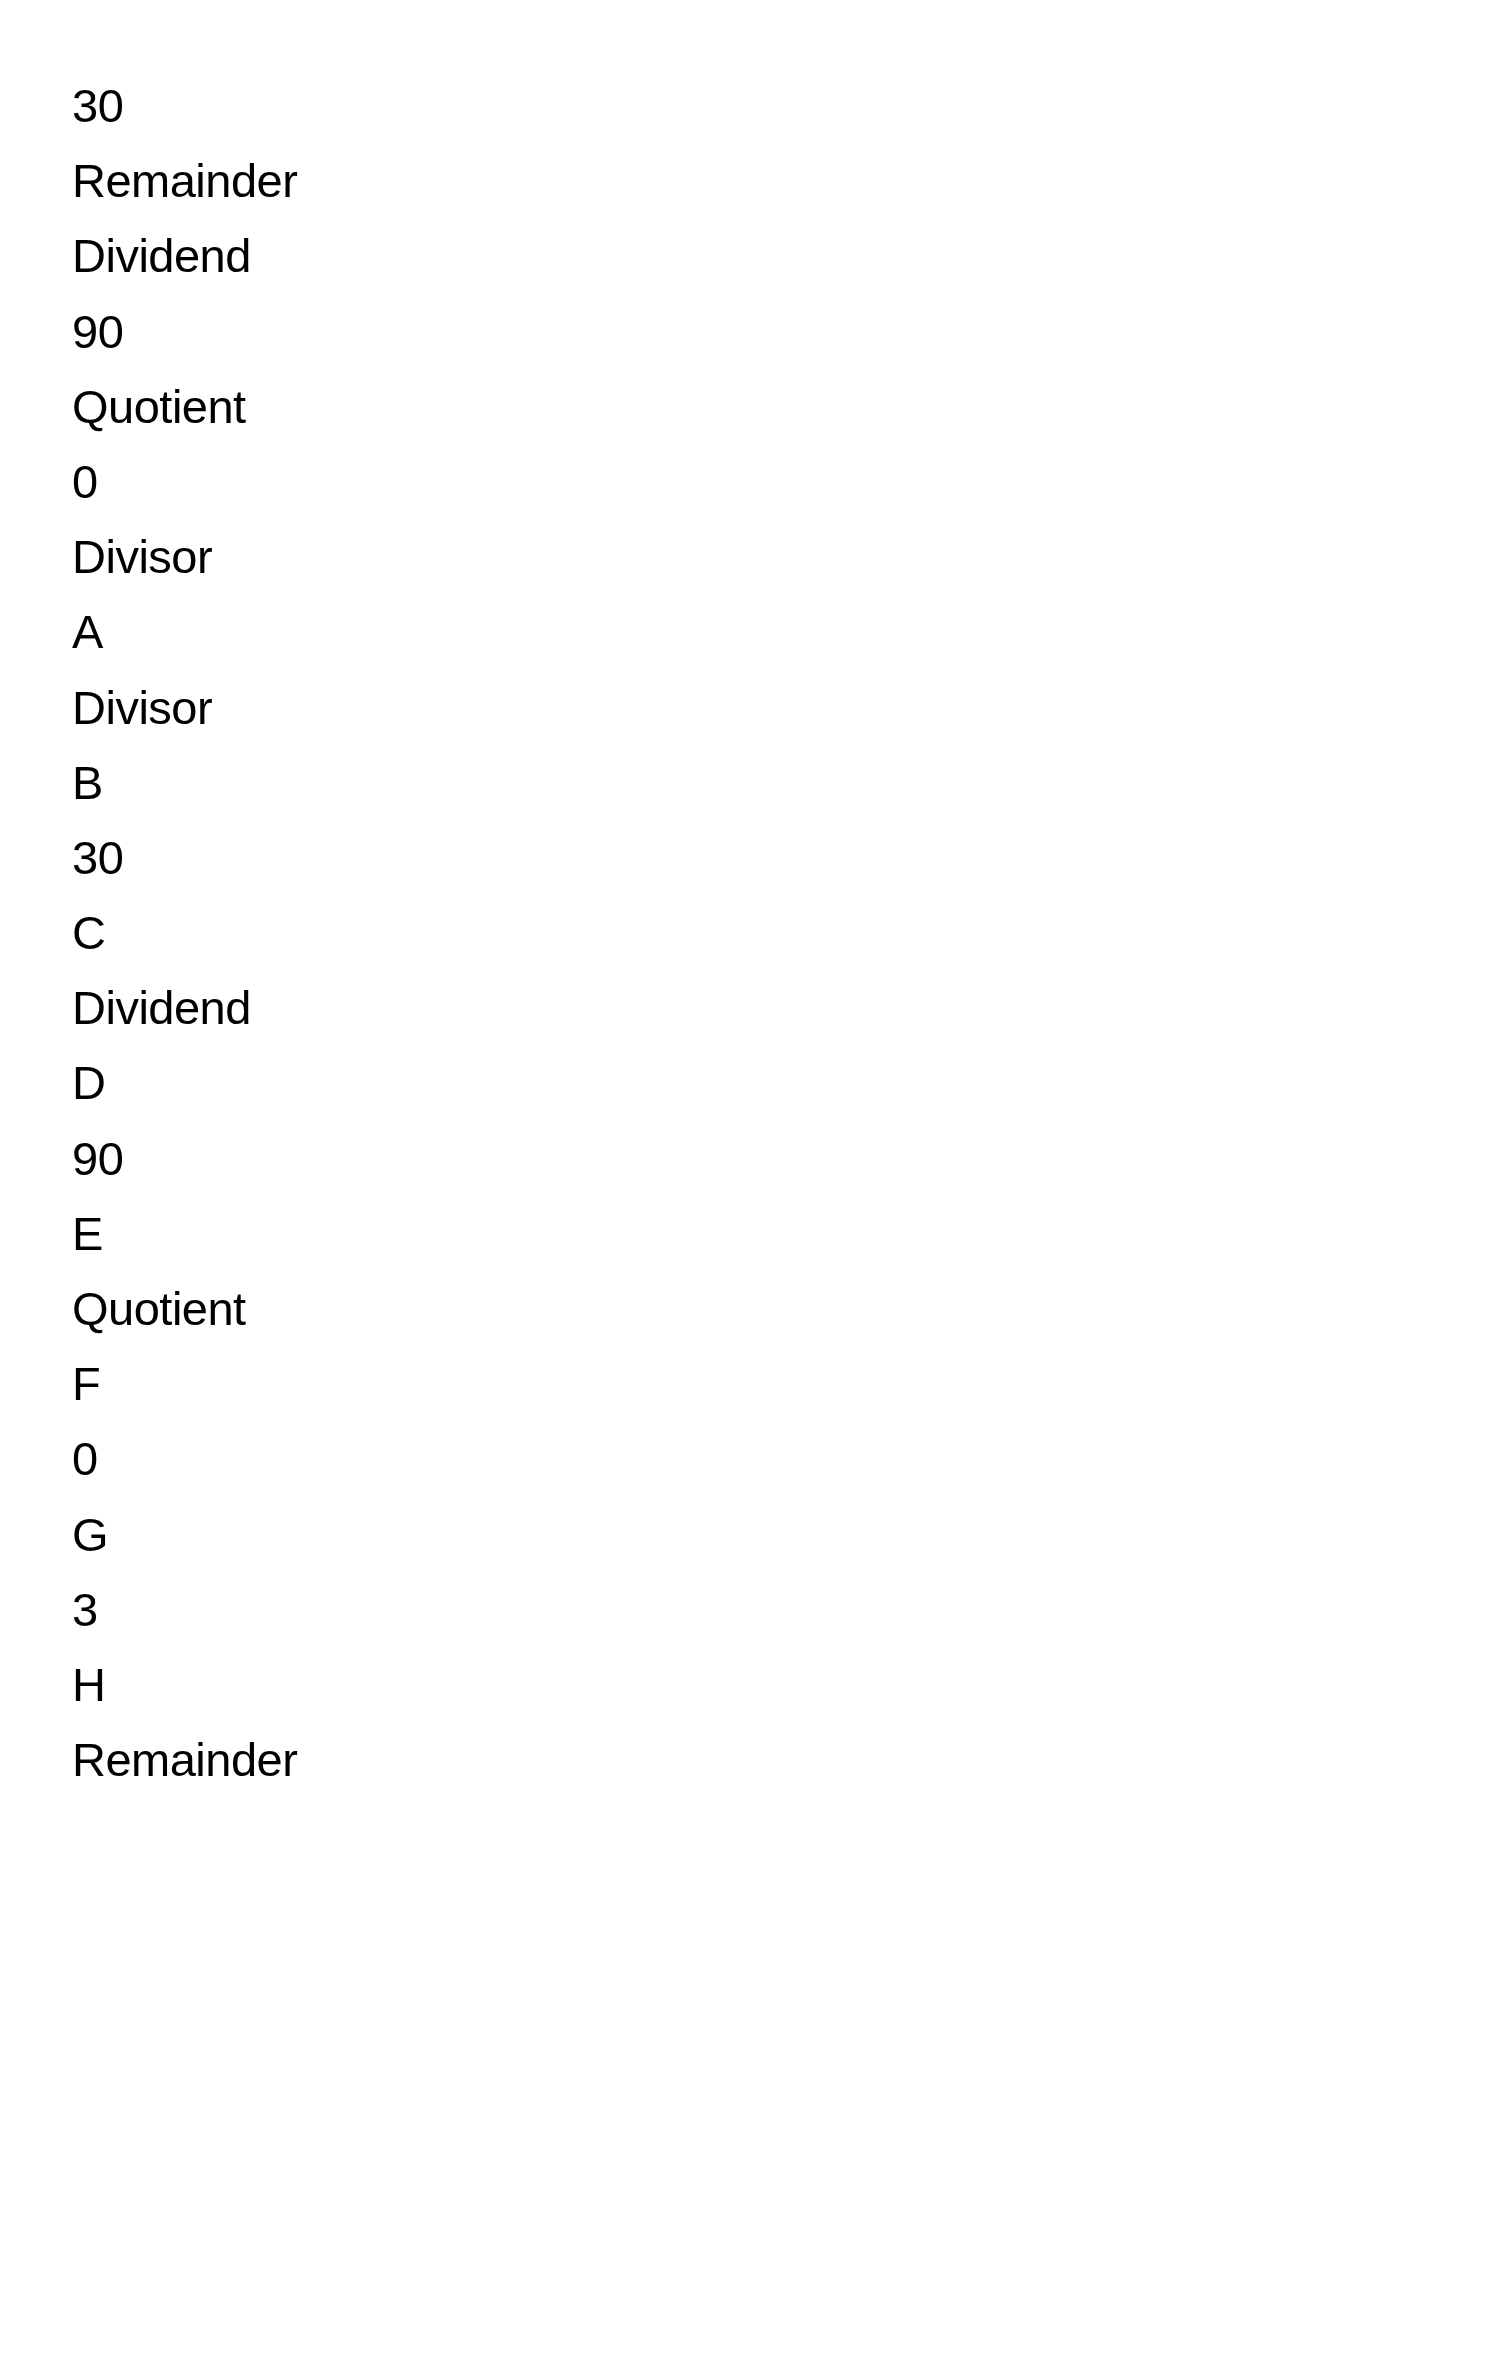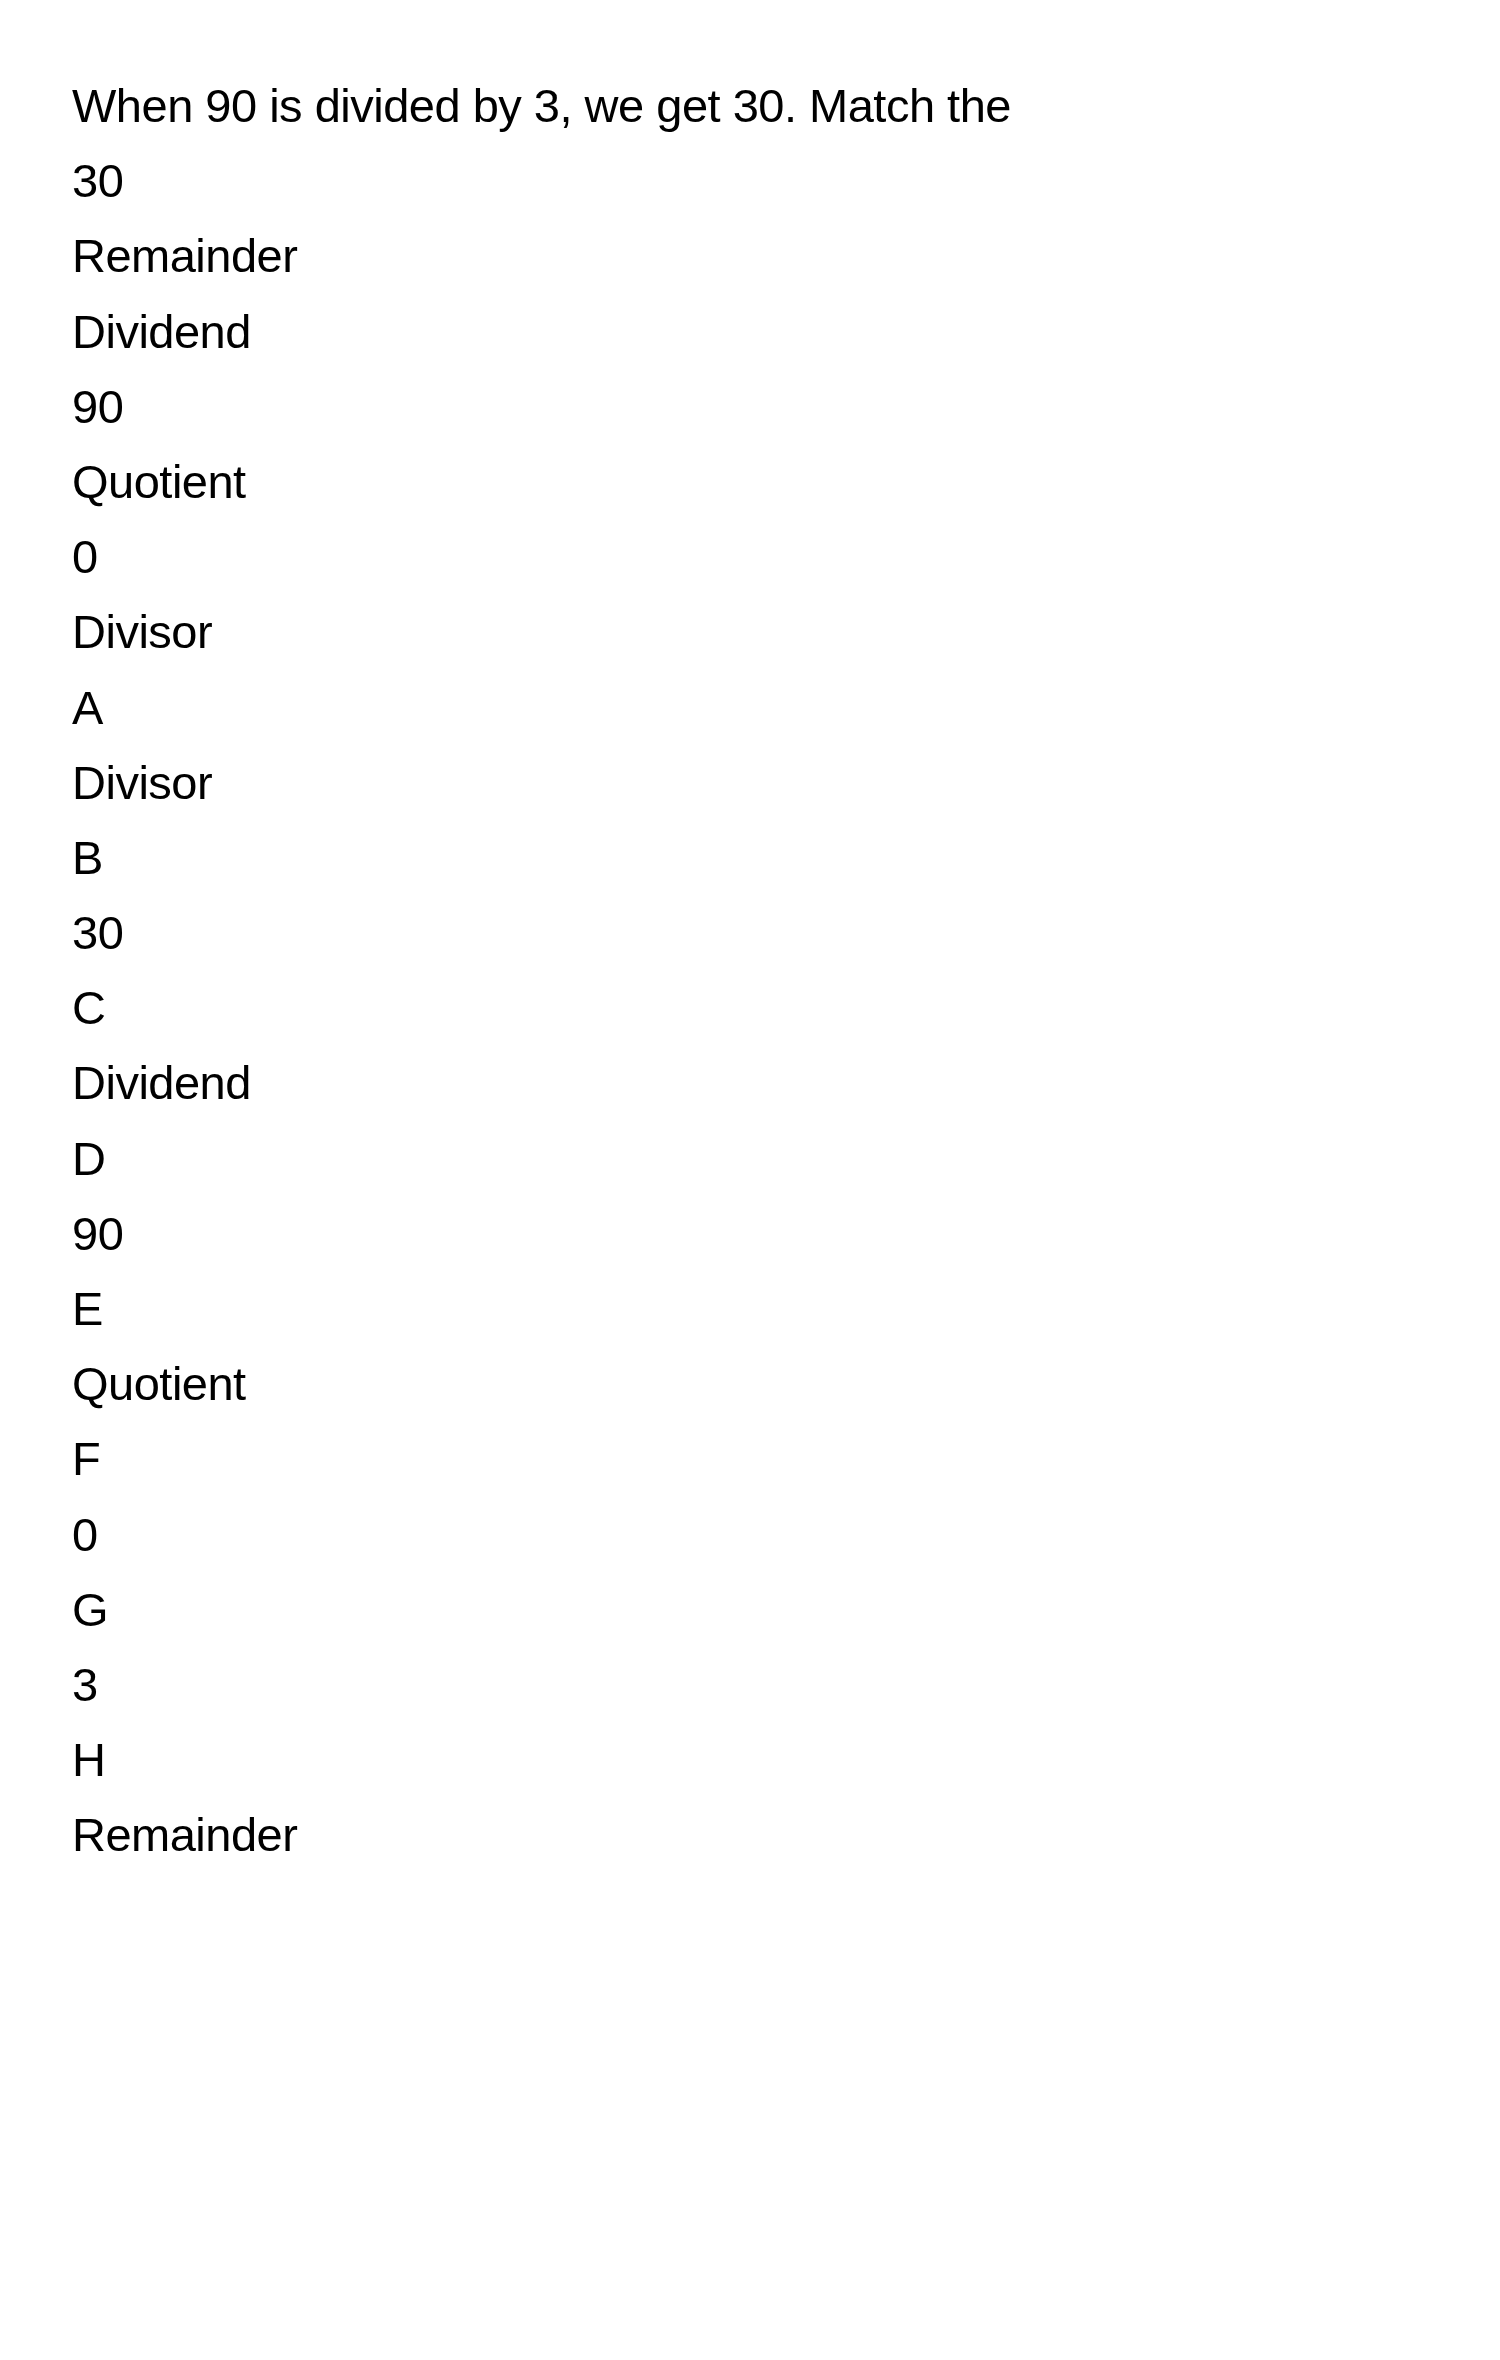--- a/index.html
+++ b/index.html
@@ -24,21 +24,20 @@
       margin-bottom: 0;
     }
     .list-item {
       display: block;
     }
   </style>
 </head>
 <body>
 
 <div class="content">
-  <div class="question-text">When 90 is divided by 3, we get 30. Match the</div>
   <div class="list-item">30</div>
   <div class="list-item">Remainder</div>
   <div class="list-item">Dividend</div>
   <div class="list-item">90</div>
   <div class="list-item">Quotient</div>
   <div class="list-item">0</div>
   <div class="list-item">Divisor</div>
   <div class="list-item">A</div>
   <div class="list-item">Divisor</div>
   <div class="list-item">B</div>

